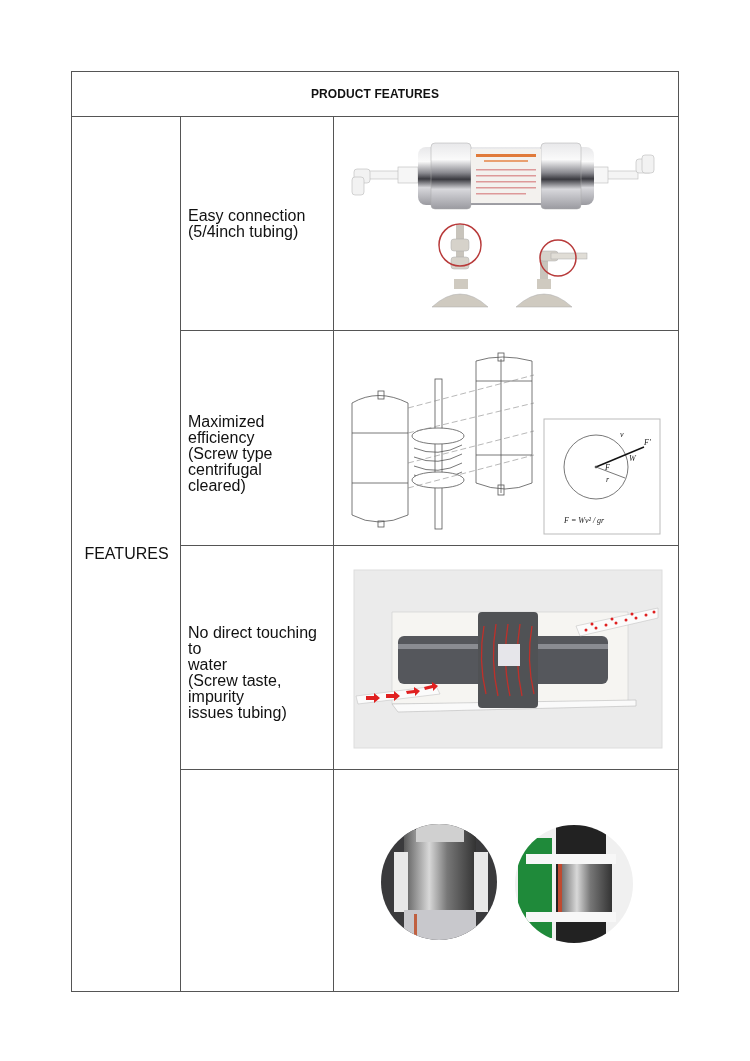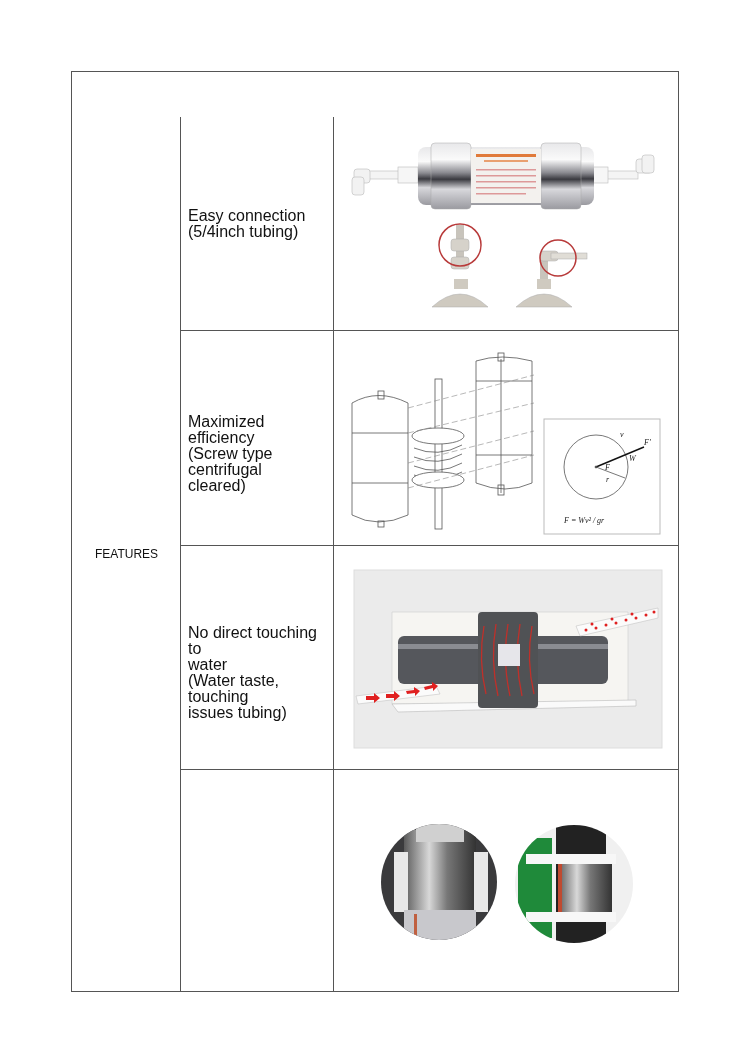--- a/index.html
+++ b/index.html
@@ -7,29 +7,30 @@
          font-family:"Liberation Sans", "DejaVu Sans", sans-serif; color:#111; }
   .tbl { position:absolute; left:71px; top:71px; width:608px; height:921px;
          border:1.5px solid #555; box-sizing:border-box; }
   .hdr { position:absolute; left:0; top:0; width:100%; height:45px;
          border-bottom:1.5px solid #555; box-sizing:border-box;
          display:flex; align-items:center; justify-content:center;
          font-weight:bold; font-size:12px; letter-spacing:0.1px; }
   .vline { position:absolute; top:45px; bottom:0; width:0; border-left:1.5px solid #555; }
   .hline { position:absolute; height:0; border-top:1.5px solid #555; }
   .cat { position:absolute; left:0; top:45px; width:109px; bottom:0;
-         display:flex; align-items:center; justify-content:center; font-size:12px; }
+         display:flex; align-items:center; justify-content:center; font-size:16px; }
   .desc { position:absolute; left:116px; font-size:16px; line-height:16px; width:145px; }
   .imgcell { position:absolute; left:264px; width:342px; overflow:hidden; }
   svg { display:block; }
 </style>
 </head>
 <body>
 
 <div class="tbl">
+  <div class="hdr">PRODUCT FEATURES</div>
 
   <div class="vline" style="left:108px"></div>
   <div class="vline" style="left:261px"></div>
 
   <div class="hline" style="left:108px; right:0; top:258px"></div>
   <div class="hline" style="left:108px; right:0; top:473px"></div>
   <div class="hline" style="left:108px; right:0; top:697px"></div>
 
   <div class="cat">FEATURES</div>
 
@@ -133,21 +134,21 @@
         <text x="269" y="137">F</text>
         <text x="270" y="149">r</text>
         <text x="228" y="190">F = Wv² / gr</text>
       </g>
     </svg>
   </div>
 
   <div class="desc" style="top:553px">
     <div>No direct touching to</div>
     <div>water</div>
-    <div>(Water taste, touching</div>
+    <div>(Screw taste, impurity</div>
     <div>issues tubing)</div>
   </div>
   <div class="imgcell" style="top:476px; height:220px">
     <svg width="342" height="220" viewBox="0 0 342 220">
       <rect x="18" y="22" width="308" height="178" fill="#ebebeb" stroke="#ddd" stroke-width="1"></rect>
 
       <path d="M56 64 L292 64 L292 156 L56 156 Z" fill="#f6f5f2" stroke="#ccc" stroke-width="0.6"></path>
       <path d="M56 156 L300 152 L300 158 L62 164 Z" fill="#fafafa" stroke="#bbb" stroke-width="0.6"></path>
 
       <rect x="62" y="88" width="210" height="48" rx="6" fill="#55575c"></rect>

